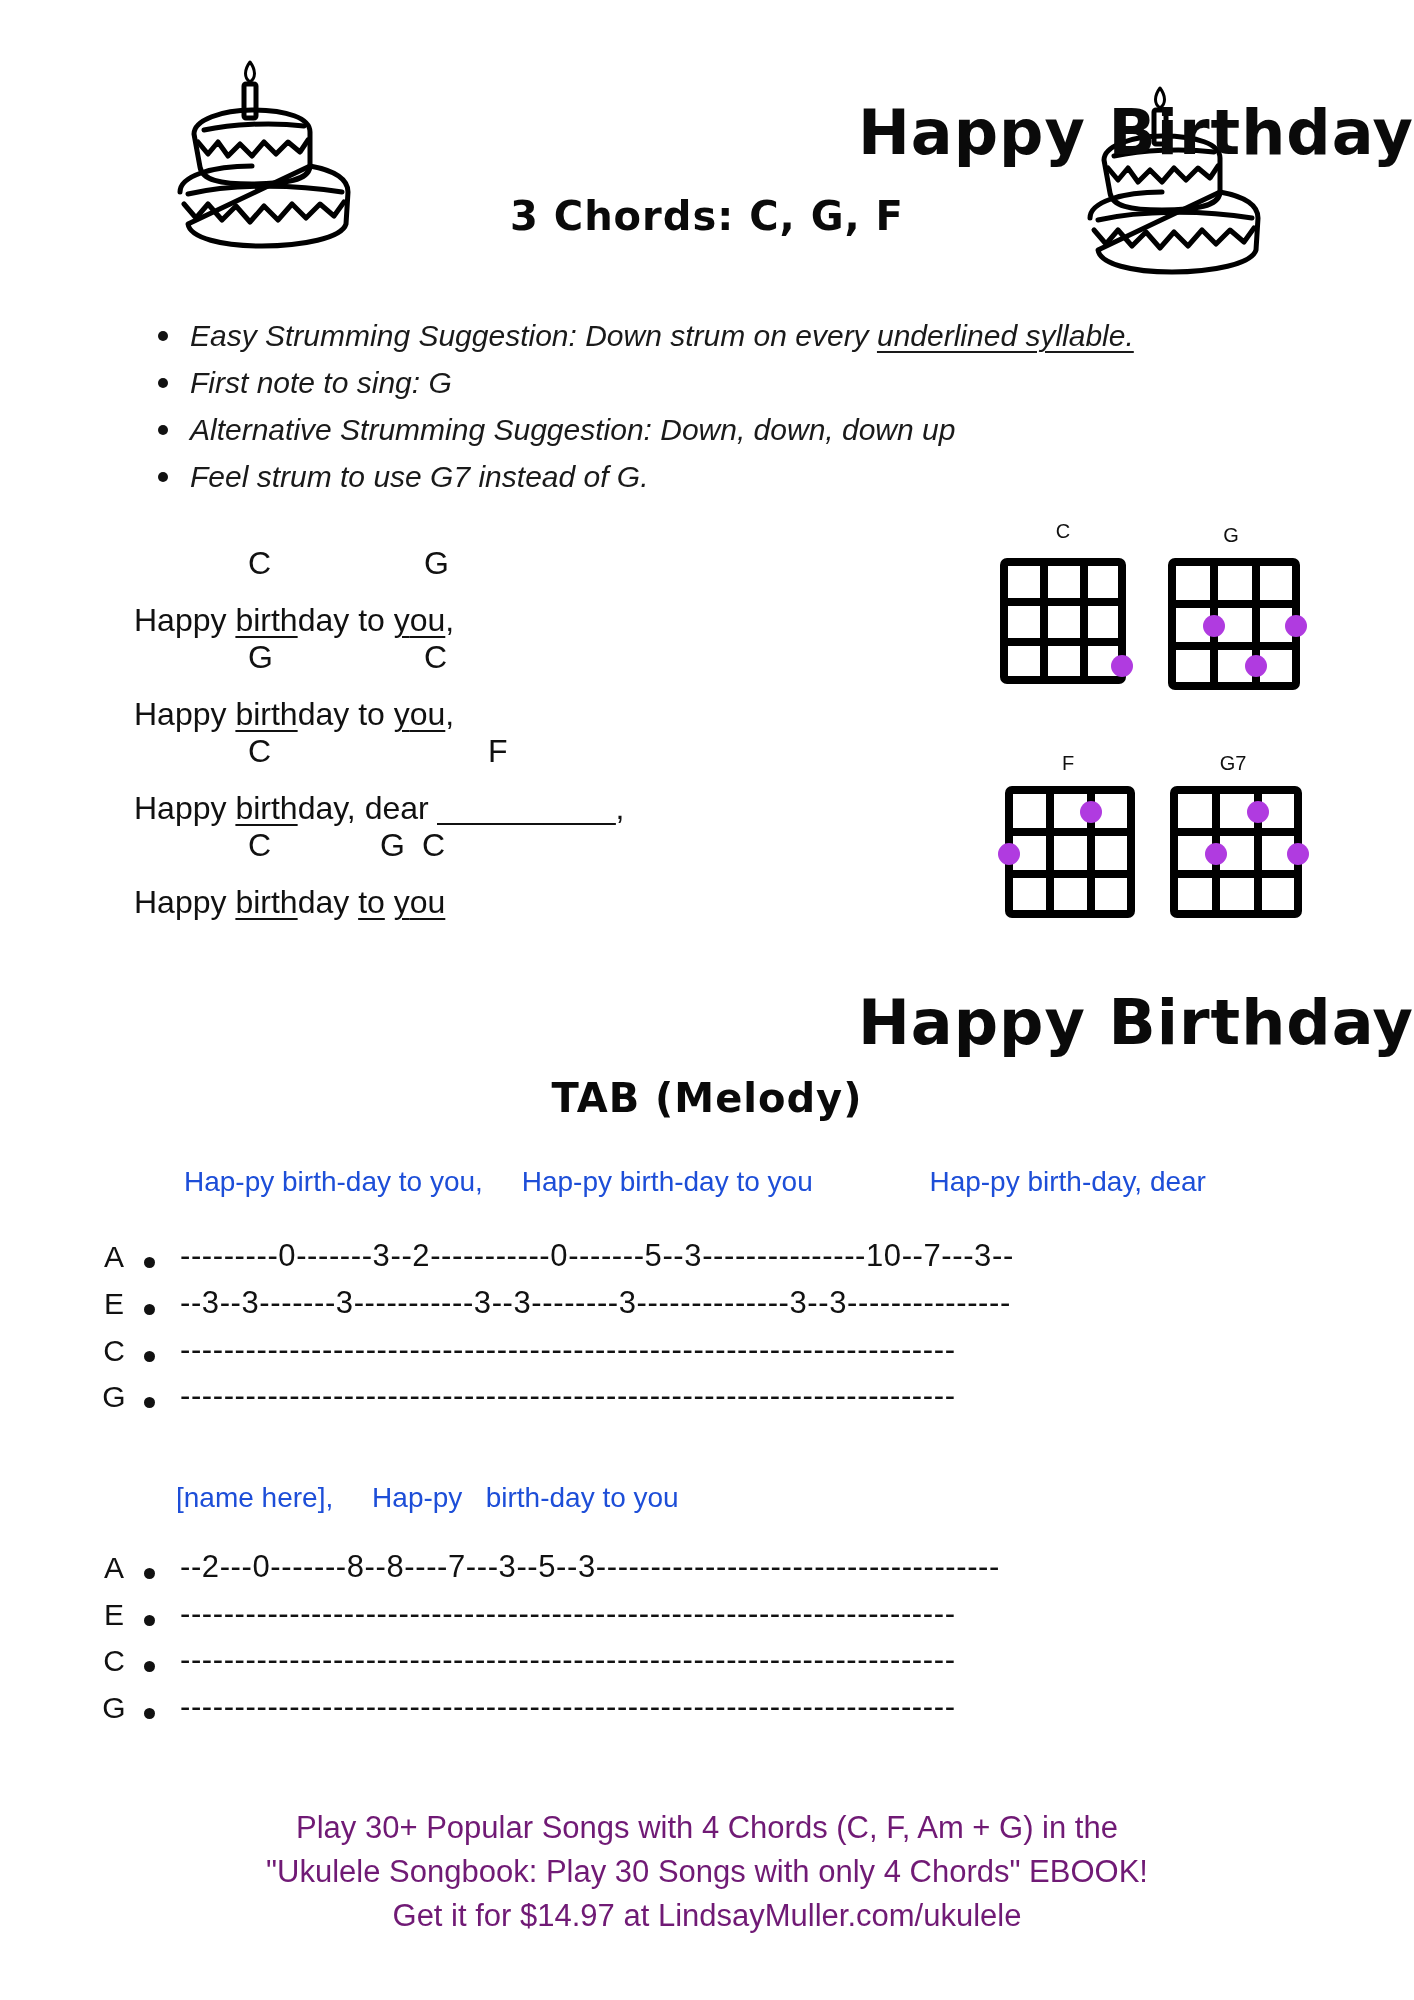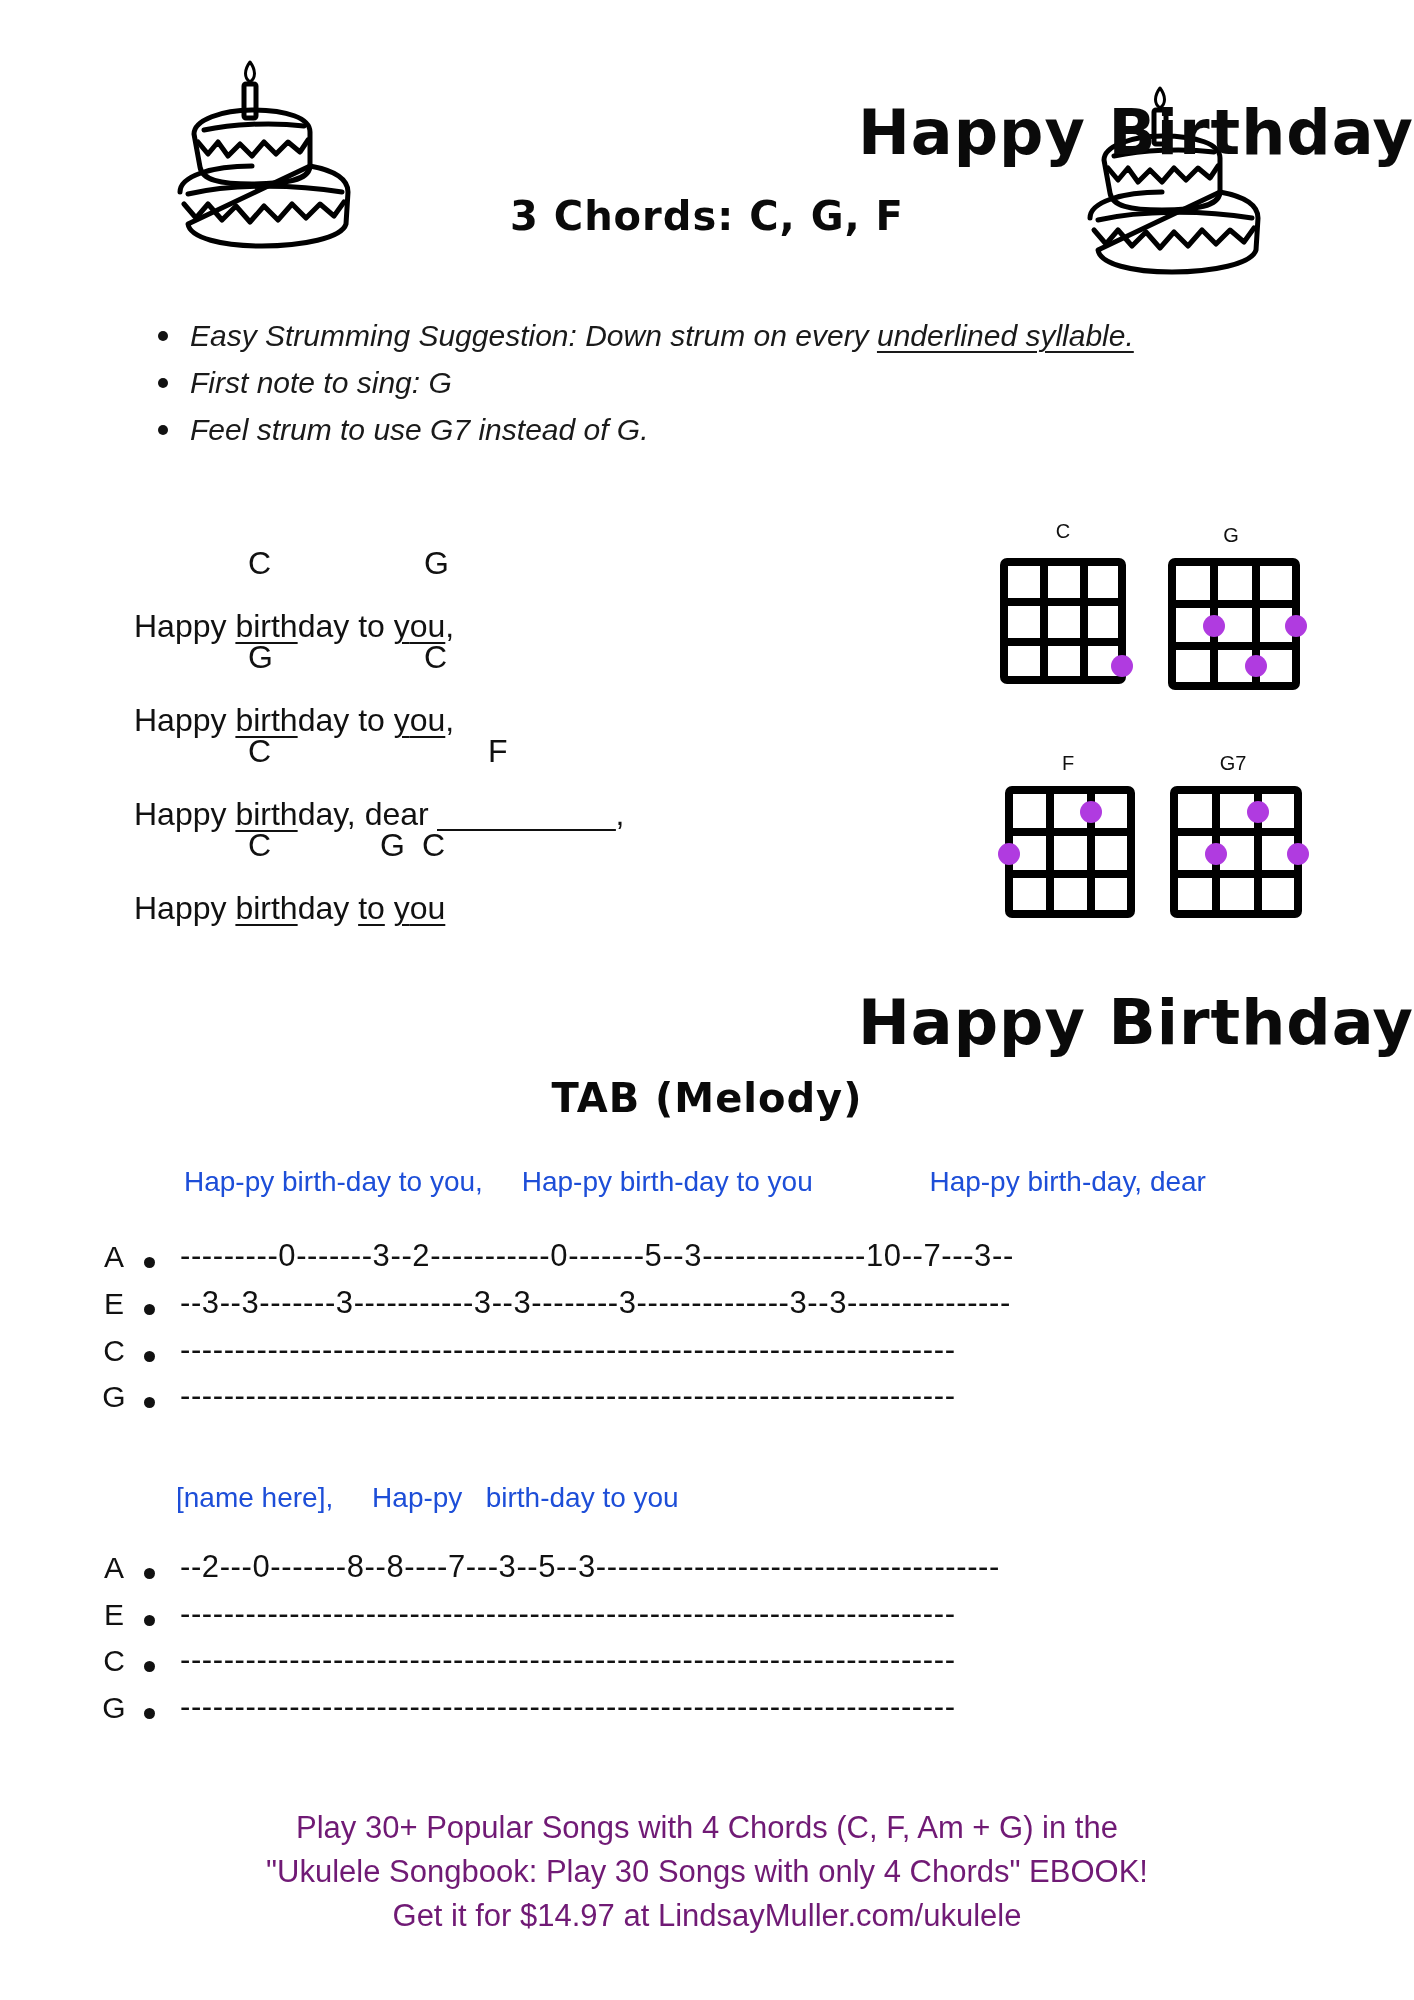--- a/index.html
+++ b/index.html
@@ -10,21 +10,21 @@
   .title { left: 0; width: 1414px; text-align: right; font-size: 62px; line-height: 70px; }
   .subtitle { left: 0; width: 1414px; text-align: center; font-size: 40px; line-height: 48px; }
   .cake { position: absolute; }
   ul.notes { position: absolute; left: 150px; top: 312px; margin: 0; padding: 0; list-style: none; }
   ul.notes li { font-style: italic; font-size: 30px; line-height: 47px; color: #1a1a1a; position: relative; padding-left: 40px; white-space: nowrap; font-family: "Liberation Sans", sans-serif; }
   ul.notes li .dot { position: absolute; left: 8px; top: 19px; width: 10px; height: 10px; border-radius: 50%; background: #111; }
   .u { text-decoration: underline; text-underline-offset: 5px; text-decoration-thickness: 2px; }
   .song { position: absolute; left: 134px; top: 545px; font-family: "Liberation Sans", sans-serif; font-size: 32px; color: #111; }
   .song .row { position: relative; height: 47px; white-space: pre; }
   .song .chord { position: absolute; top: 0; }
-  .song .lyric { position: absolute; top: 16px; left: 0; white-space: pre; text-align: right; }
+  .song .lyric { position: absolute; top: 10px; left: 0; white-space: pre; text-align: right; }
   .diagram { position: absolute; width: 130px; }
   .diagram .label { position: absolute; left: 0; width: 130px; text-align: center; font-size: 20px; color: #111; font-family: "Liberation Sans", sans-serif; }
   .tab-lyrics { position: absolute; font-family: "Liberation Sans", sans-serif; font-size: 28px; color: #1d4ed8; white-space: pre; }
   .tab-row { position: absolute; left: 96px; height: 47px; width: 1220px; font-family: "Liberation Sans", sans-serif; font-size: 31px; color: #111; white-space: pre; }
   .tab-row .sname { position: absolute; left: 0; top: 2px; width: 36px; text-align: center; font-size: 30px; }
   .tab-row .sdot { position: absolute; left: 48px; top: 19px; width: 11px; height: 11px; border-radius: 50%; background: #111; }
   .tab-row .line { position: absolute; left: 84px; top: 0; letter-spacing: 0.6px; text-align: right; }
   .footer { position: absolute; left: 0; width: 1414px; text-align: center; font-family: "Liberation Sans", sans-serif; font-size: 31px; line-height: 44px; color: #701a75; }
 </style>
 </head>
@@ -54,20 +54,21 @@
     <path d="M12 162 L24 176 L36 162 L50 178 L64 164 L78 180 L92 164 L106 178 L120 162 L134 176 L148 162 L162 174 L172 160"></path>
   </svg>
 </div>
 
 <div class="abs hand title" style="top:98px;">Happy Birthday</div>
 <div class="abs hand subtitle" style="top:192px;">3 Chords: C, G, F</div>
 
 <ul class="notes">
   <li><span class="dot"></span><span>Easy Strumming Suggestion: Down strum on every </span><span class="u">underlined syllable.</span></li>
   <li><span class="dot"></span><span>First note to sing: G</span></li>
+  <li><span class="dot"></span><span>Alternative Strumming Suggestion: Down, down, down up</span></li>
   <li><span class="dot"></span><span>Feel strum to use G7 instead of G.</span></li>
 </ul>
 
 <div class="song">
 
   <div class="row">
     <span class="chord" style="left:114px">C</span>
     <span class="chord" style="left:290px">G</span>
   </div>
   <div class="row"><span class="lyric"><span>Happy </span><span class="u">birth</span><span>day to </span><span class="u">y</span><span class="u">ou</span><span>,</span></span></div>

